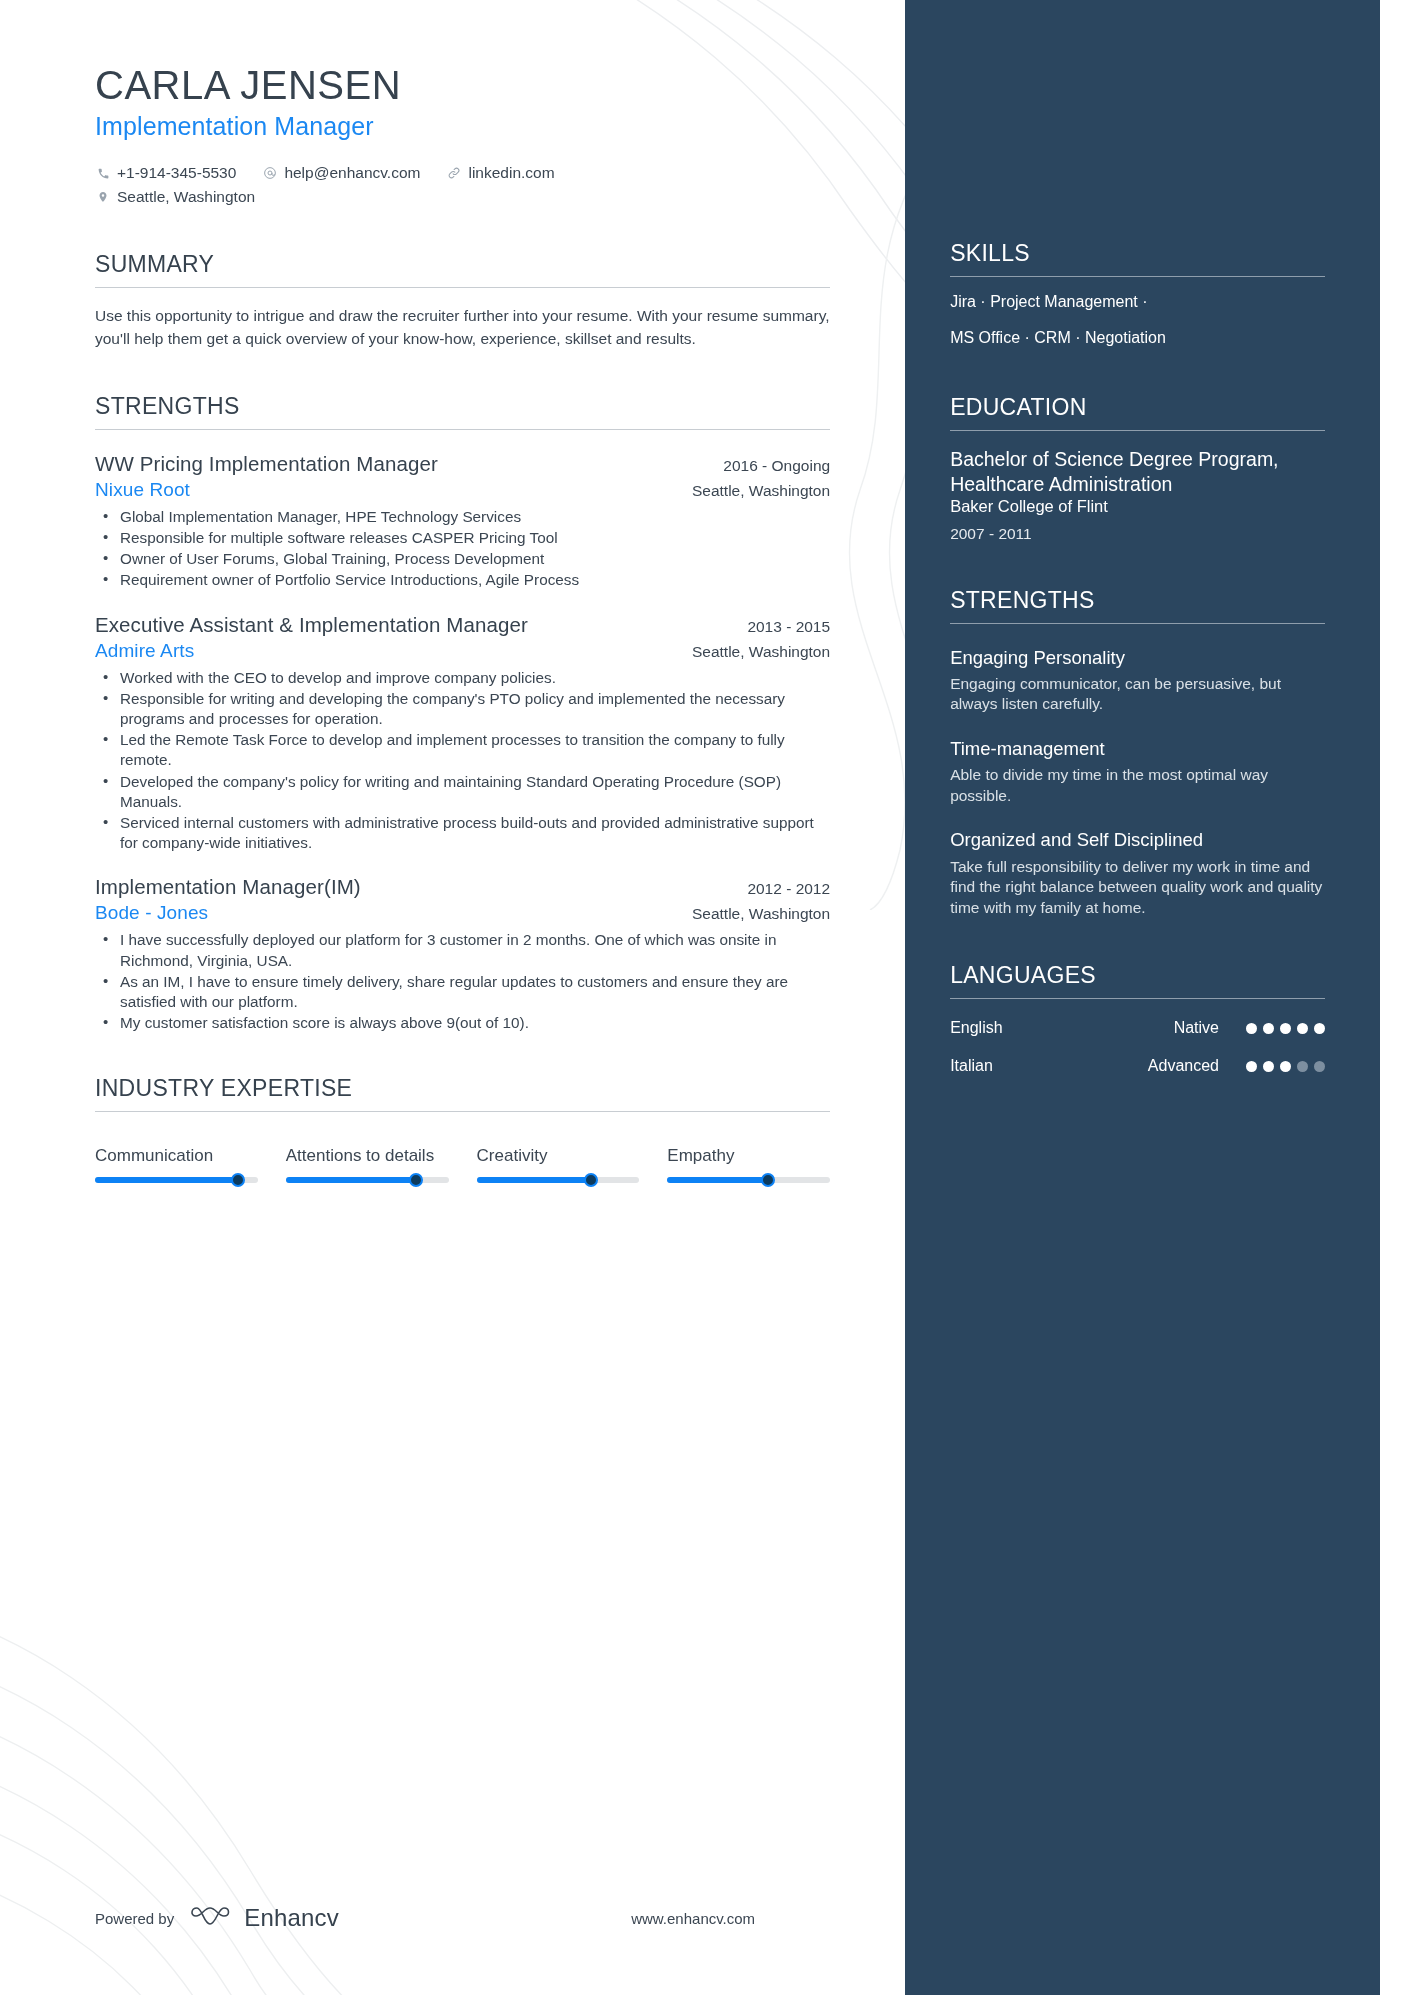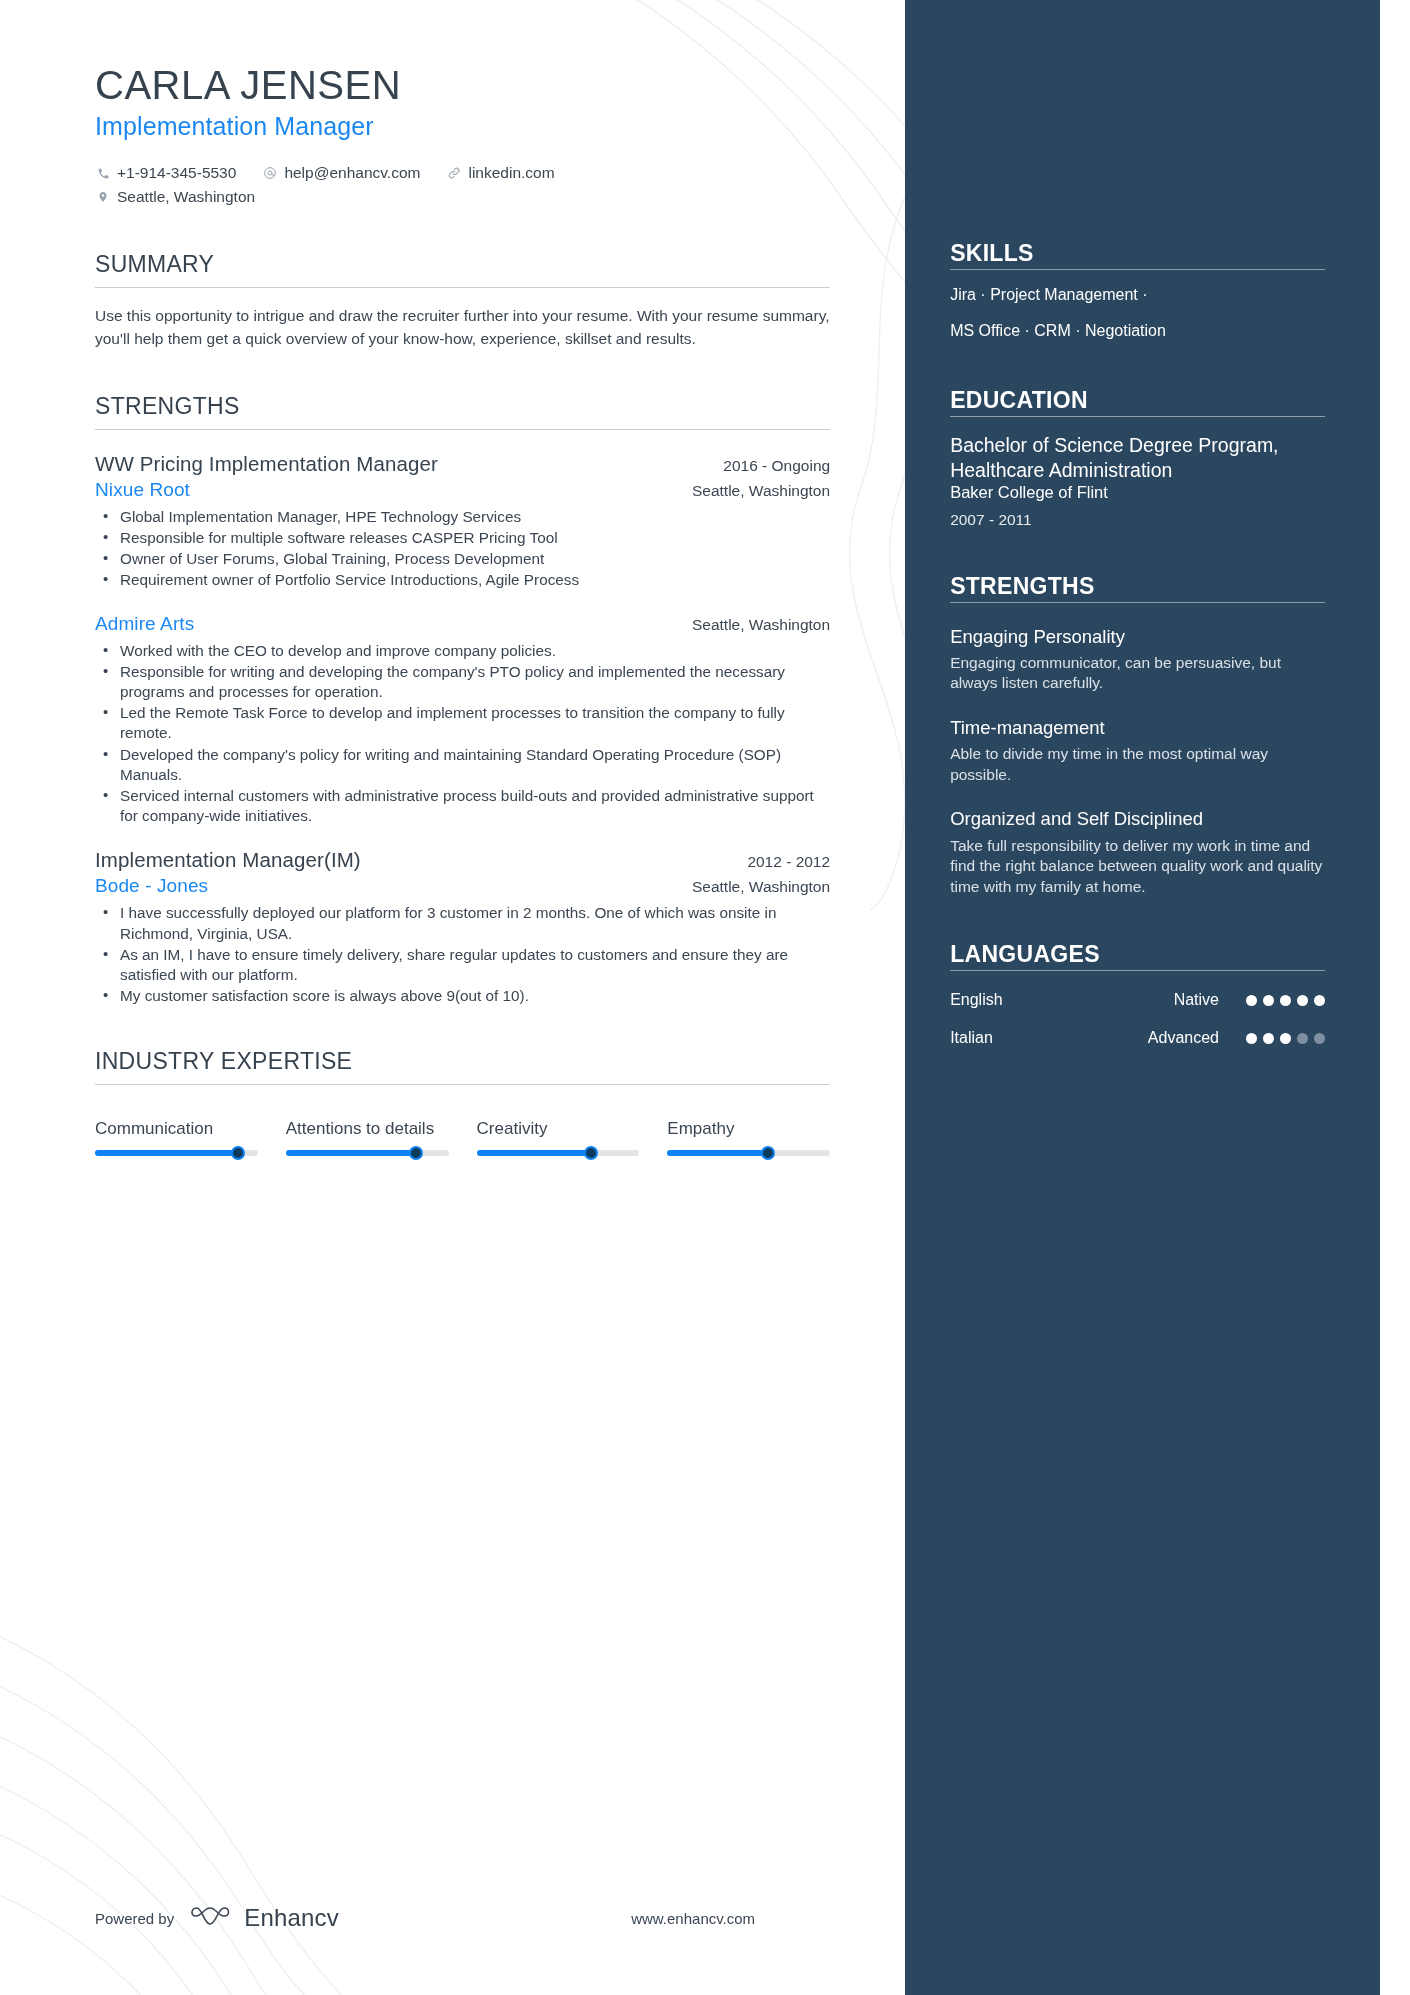--- a/index.html
+++ b/index.html
@@ -145,24 +145,24 @@
     width:485px;
     background:#2b465f;
     color:#ffffff;
     padding:62px 55px 0 45px;
     min-height:1995px;
   }
   .sb-section { margin-top:44px; }
   .sb-section:first-child { margin-top:178px; }
   .sb-title {
     font-size:23px;
-    font-weight:700;
+    font-weight:400;
     letter-spacing:0.3px;
     color:#ffffff;
-    padding-bottom:2px;
+    padding-bottom:9px;
     border-bottom:1px solid #8f9eac;
     margin-top:16px;
   }
   .sb-skill-line {
     font-size:16px;
     color:#ffffff;
     margin-top:14px;
     line-height:1.4;
   }
   .edu-degree { font-size:19.5px; margin-top:16px; line-height:1.28; color:#fff; }
@@ -280,20 +280,24 @@
         </div>
         <ul class="bullets">
           <li>Global Implementation Manager, HPE Technology Services</li>
           <li>Responsible for multiple software releases CASPER Pricing Tool</li>
           <li>Owner of User Forums, Global Training, Process Development</li>
           <li>Requirement owner of Portfolio Service Introductions, Agile Process</li>
         </ul>
       </div>
 
       <div class="job">
+        <div class="job-head">
+          <div class="job-title">Executive Assistant &amp; Implementation Manager</div>
+          <div class="job-date">2013 - 2015</div>
+        </div>
         <div class="job-sub">
           <div class="job-company">Admire Arts</div>
           <div class="job-loc">Seattle, Washington</div>
         </div>
         <ul class="bullets">
           <li>Worked with the CEO to develop and improve company policies.</li>
           <li>Responsible for writing and developing the company's PTO policy and implemented the necessary programs and processes for operation.</li>
           <li>Led the Remote Task Force to develop and implement processes to transition the company to fully remote.</li>
           <li>Developed the company's policy for writing and maintaining Standard Operating Procedure (SOP) Manuals.</li>
           <li>Serviced internal customers with administrative process build-outs and provided administrative support for company-wide initiatives.</li>

